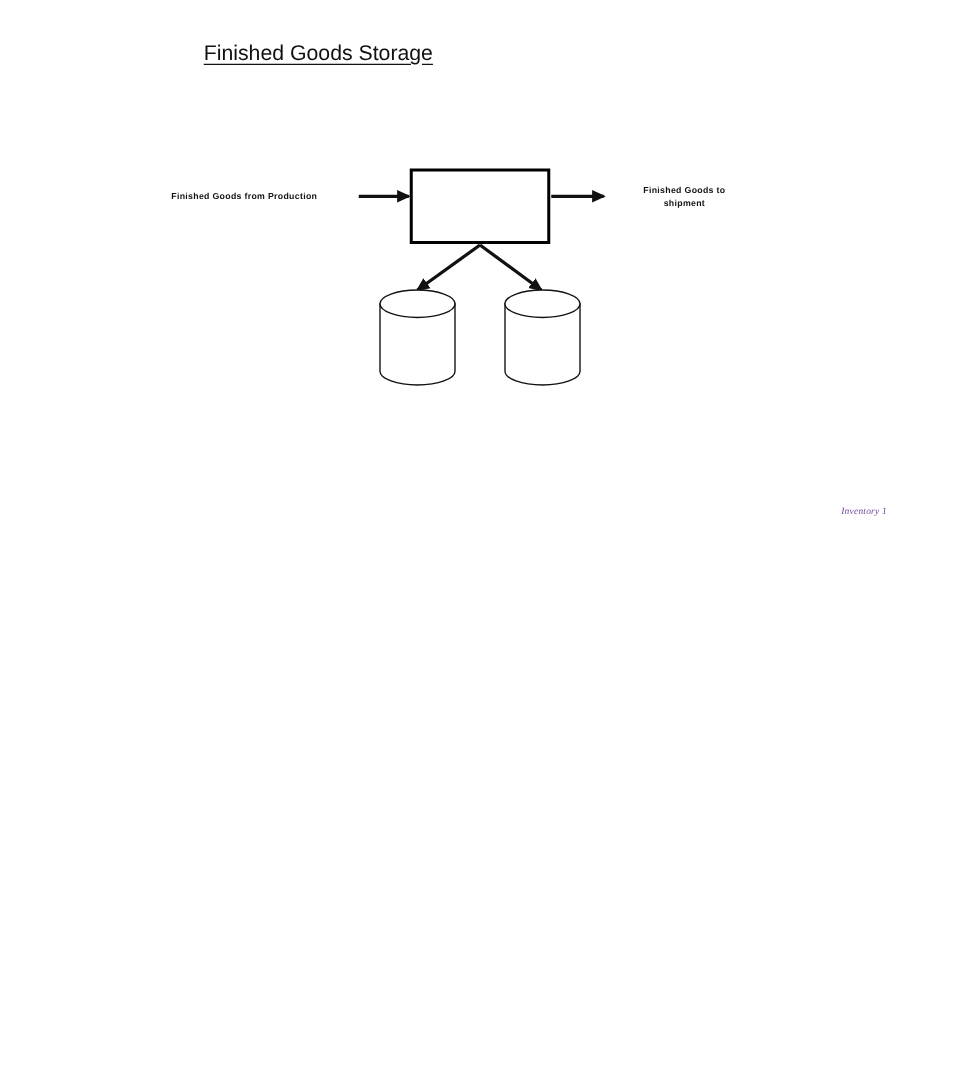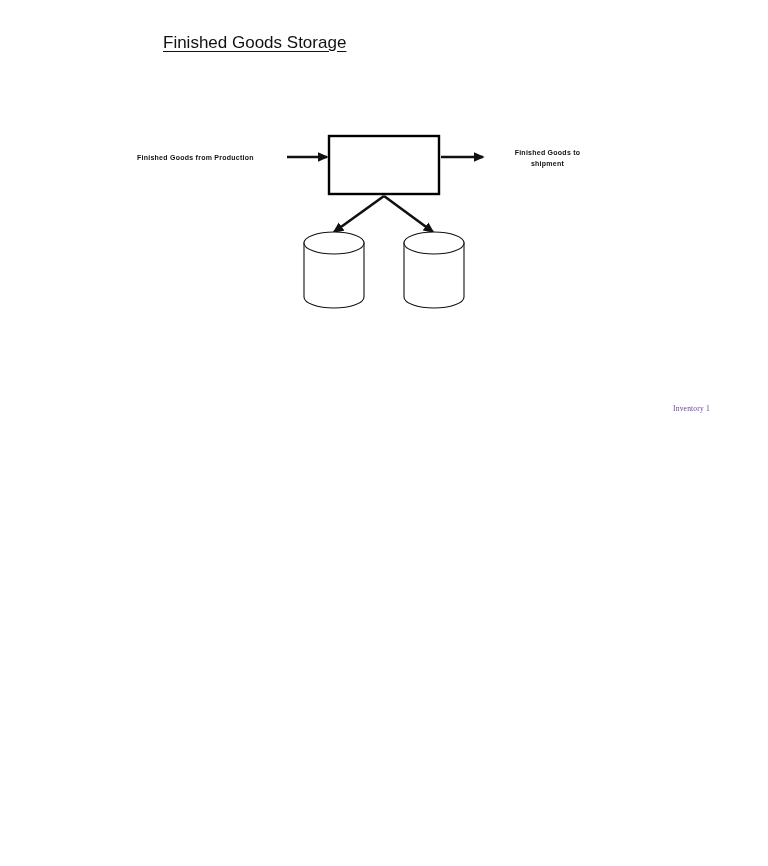--- a/index.html
+++ b/index.html
@@ -156,21 +156,21 @@
       <path class="shape-fill" d="M 304 243 L 304 297 A 30 11 0 0 0 364 297 L 364 243 Z"></path>
       <ellipse class="shape-fill" cx="334" cy="243" rx="30" ry="11"></ellipse>
     </g>
 
     <g>
       <path class="shape-fill" d="M 404 243 L 404 297 A 30 11 0 0 0 464 297 L 464 243 Z"></path>
       <ellipse class="shape-fill" cx="434" cy="243" rx="30" ry="11"></ellipse>
     </g>
   </svg>
 
-  <div class="footer" style="left:673px; top:404px;">Inventory 1</div>
+  <div class="footer" style="left:673px; top:404px;font-style:italic;">Inventory 1</div>
 </div>
 
 <div class="page" id="page-2">
 
   <svg class="canvas" width="768" height="866" viewBox="0 0 768 866">
 
     <polyline class="thick-conn" points="118,548 118,589 175,589" marker-end="url(#arrowThick)"></polyline>
 
     <path class="shape-line" d="M 178 558 L 268 558 L 268 607 C 245 607 238 619 213 619 C 196 619 190 612 178 612 Z" fill="#ffffff"></path>
 

